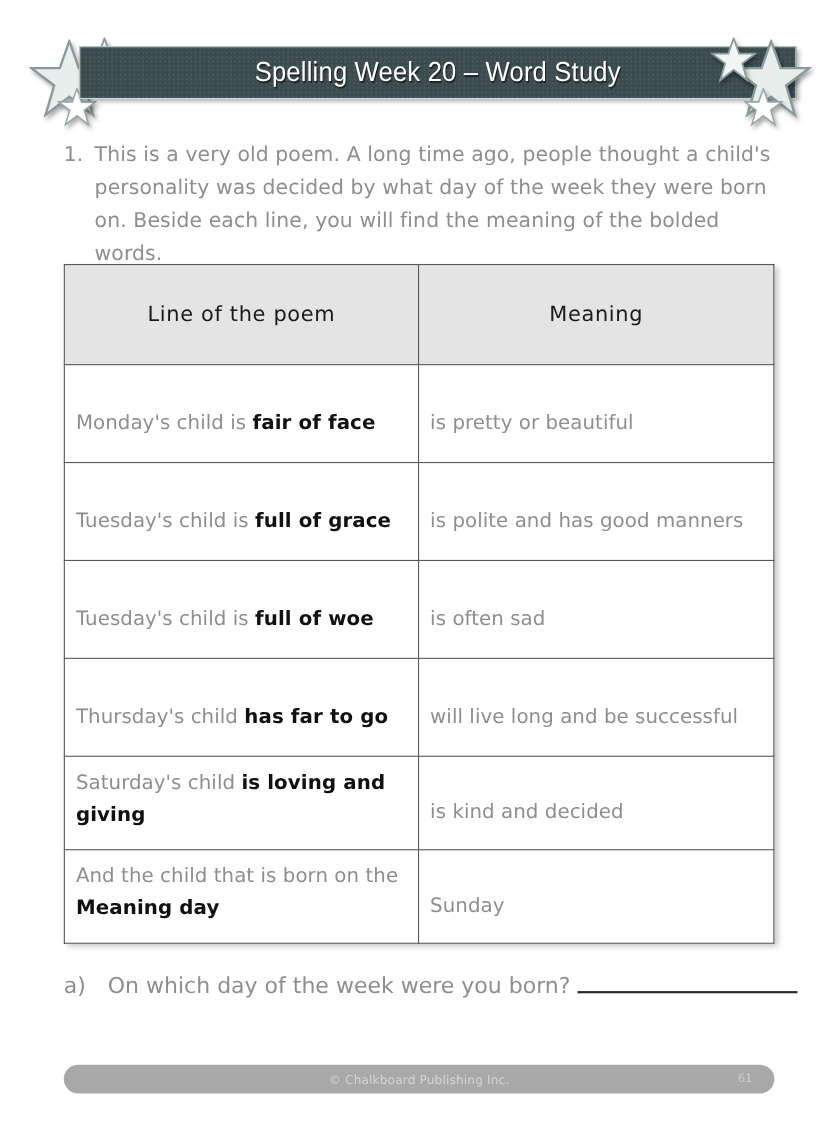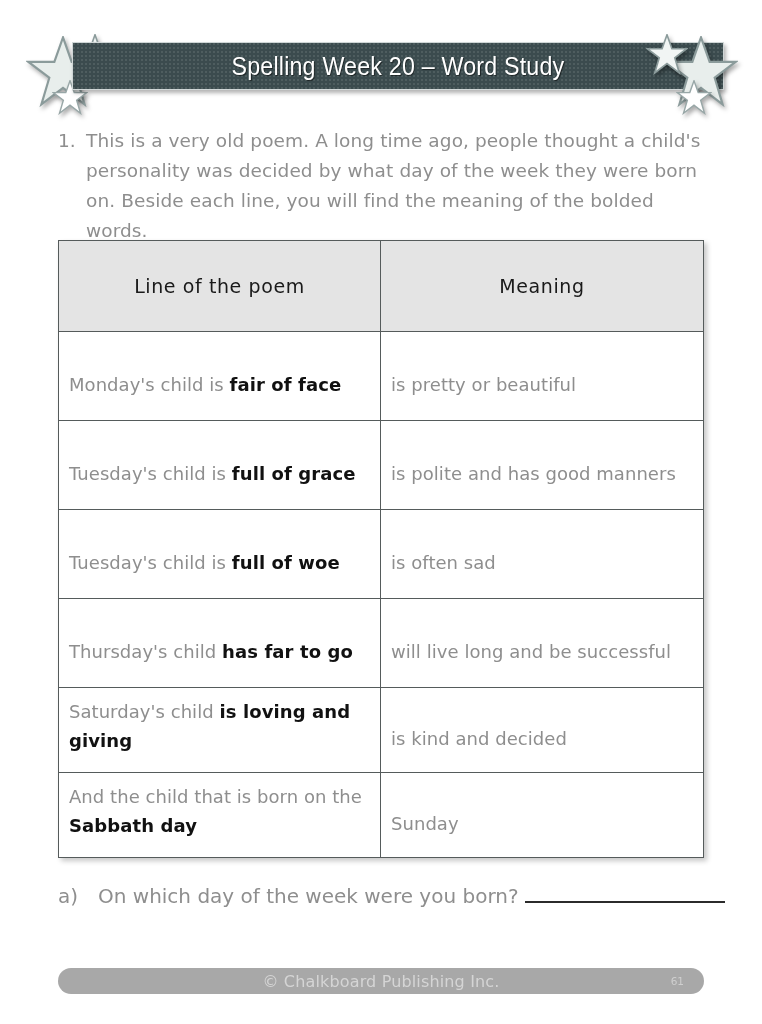--- a/index.html
+++ b/index.html
@@ -158,21 +158,21 @@
     background: #a8a8a8;
     border-radius: 13px;
     display: flex;
     align-items: center;
     justify-content: center;
     box-sizing: border-box;
     padding: 0 18px;
   }
   .footer-copy {
     color: #d5d5d5;
-    font-size: 16px;
+    font-size: 11px;
     font-family: "DejaVu Sans", sans-serif;
     letter-spacing: 0.15px;
   }
   .footer-page {
     position: absolute;
     right: 20px;
     color: #cfcfcf;
     font-size: 10.5px;
     font-family: "DejaVu Sans", sans-serif;
   }
@@ -238,21 +238,21 @@
     </tr>
     <tr>
       <td><span>Thursday's child </span><b>has far to go</b></td>
       <td>will live long and be successful</td>
     </tr>
     <tr>
       <td class="tall top"><span>Saturday's child </span><b>is loving and giving</b></td>
       <td class="tall">is kind and decided</td>
     </tr>
     <tr>
-      <td class="tall top"><span>And the child that is born on the </span><b>Sabbath day</b></td>
+      <td class="tall top"><span>And the child that is born on the </span><b>Meaning day</b></td>
       <td class="tall">Sunday</td>
     </tr>
   </tbody>
 </table>
 
 <div class="question">
   <span class="q-label">a)</span><span>On which day of the week were you born?</span><span class="answer-line"></span>
 </div>
 
 <div class="footer">

